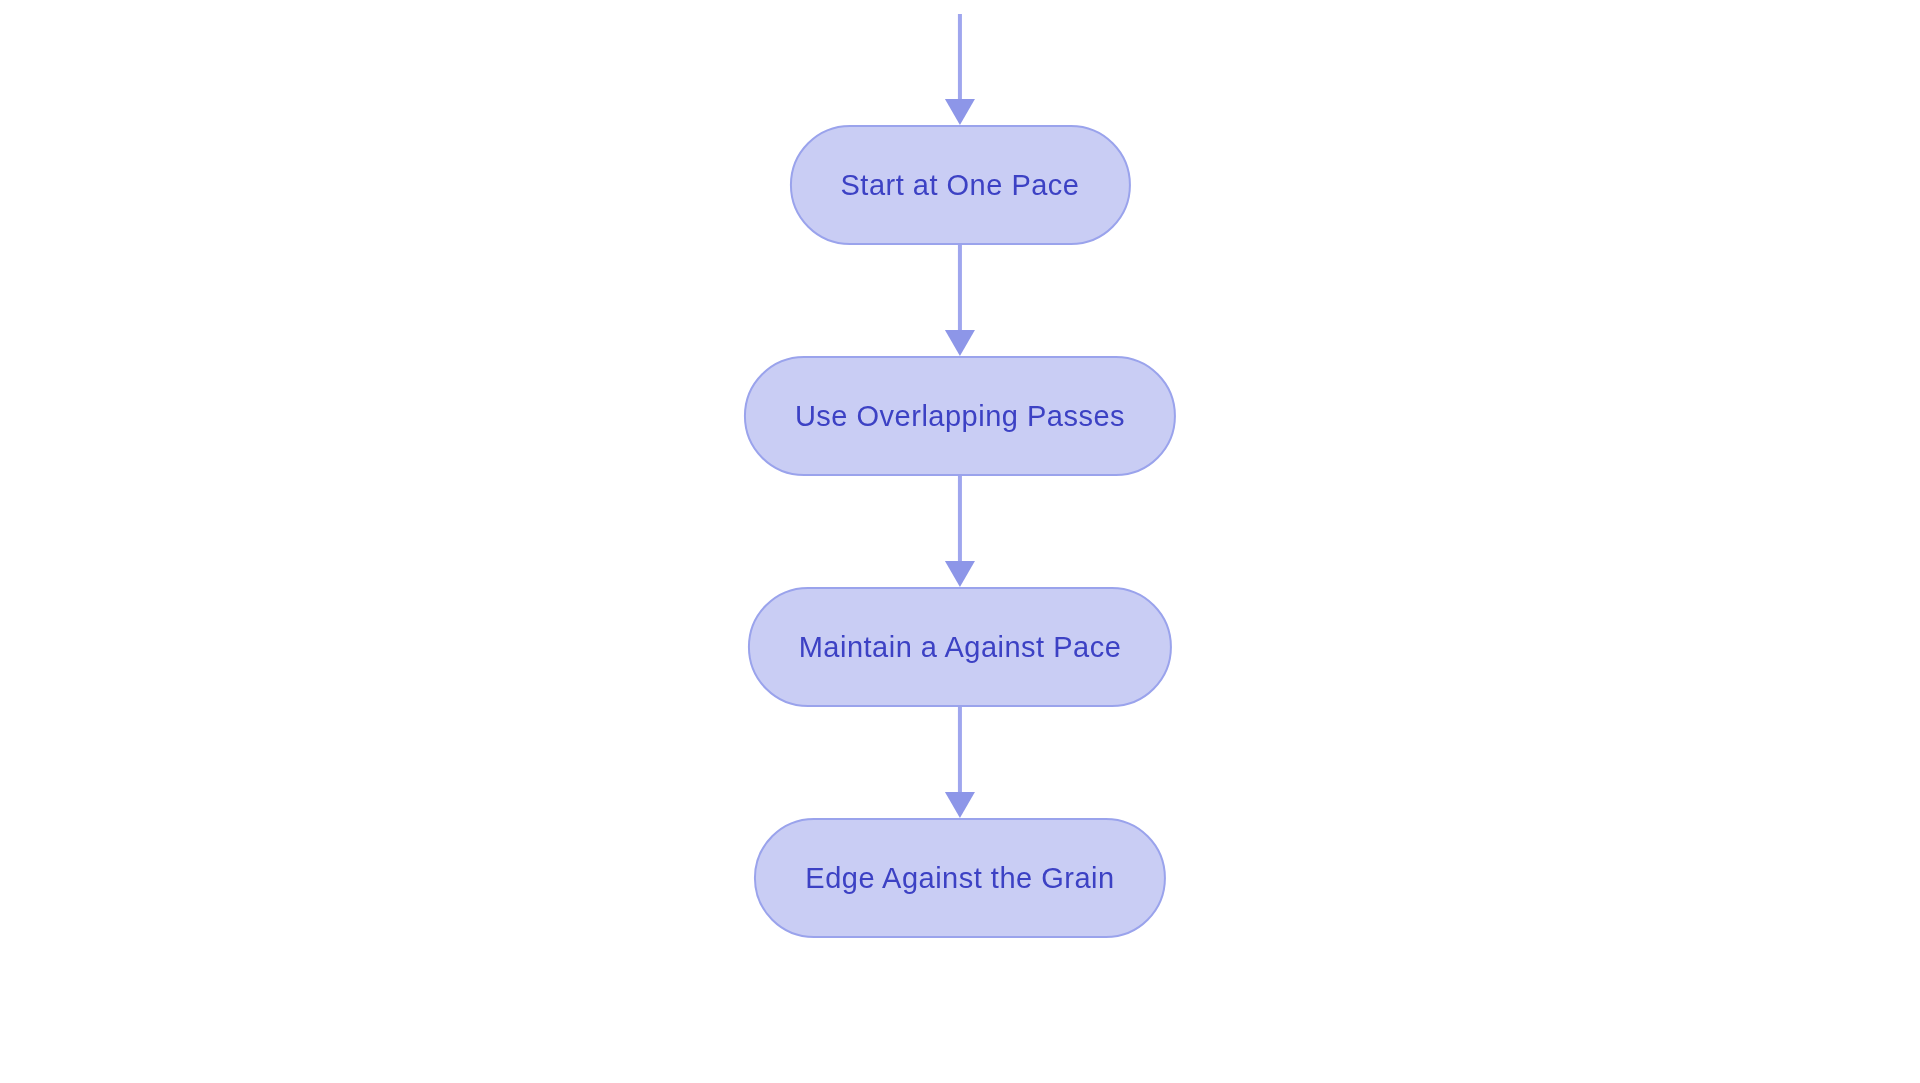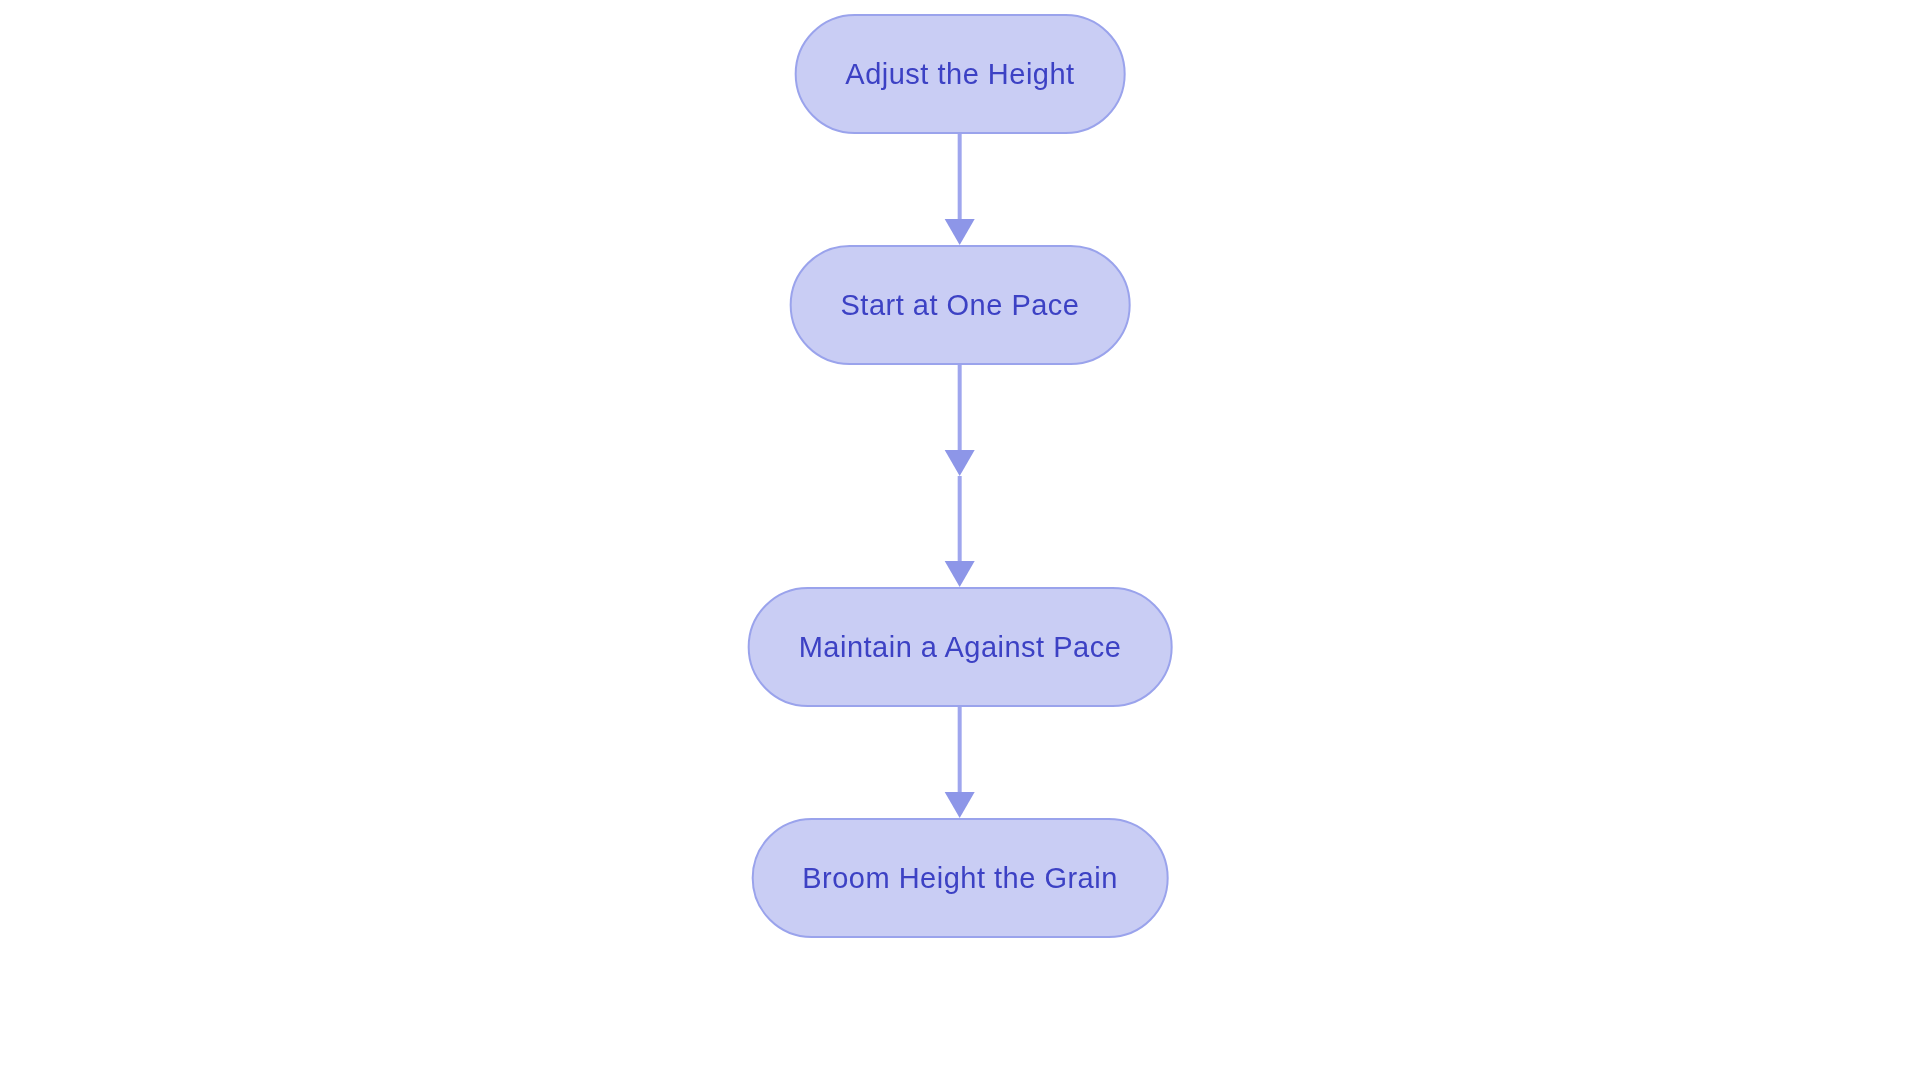--- a/index.html
+++ b/index.html
@@ -55,42 +55,42 @@
     border-left: 15px solid transparent;
     border-right: 15px solid transparent;
     border-top: 26px solid var(--arrow-head, #8d96e8);
   }
 </style>
 </head>
 <body>
 
 <div class="flow">
 
-  <div class="flow-node">Adjust the Height</div>
 
   <div class="flow-arrow">
     <div class="arrow-shaft"></div>
     <div class="arrow-head"></div>
   </div>
 
   <div class="flow-node">Start at One Pace</div>
 
   <div class="flow-arrow">
     <div class="arrow-shaft"></div>
     <div class="arrow-head"></div>
   </div>
 
+  <div class="flow-node">Use Overlapping Passes</div>
 
   <div class="flow-arrow">
     <div class="arrow-shaft"></div>
     <div class="arrow-head"></div>
   </div>
 
   <div class="flow-node">Maintain a Against Pace</div>
 
   <div class="flow-arrow">
     <div class="arrow-shaft"></div>
     <div class="arrow-head"></div>
   </div>
 
-  <div class="flow-node">Broom Height the Grain</div>
+  <div class="flow-node">Edge Against the Grain</div>
 
 </div>
 
 </body></html>

